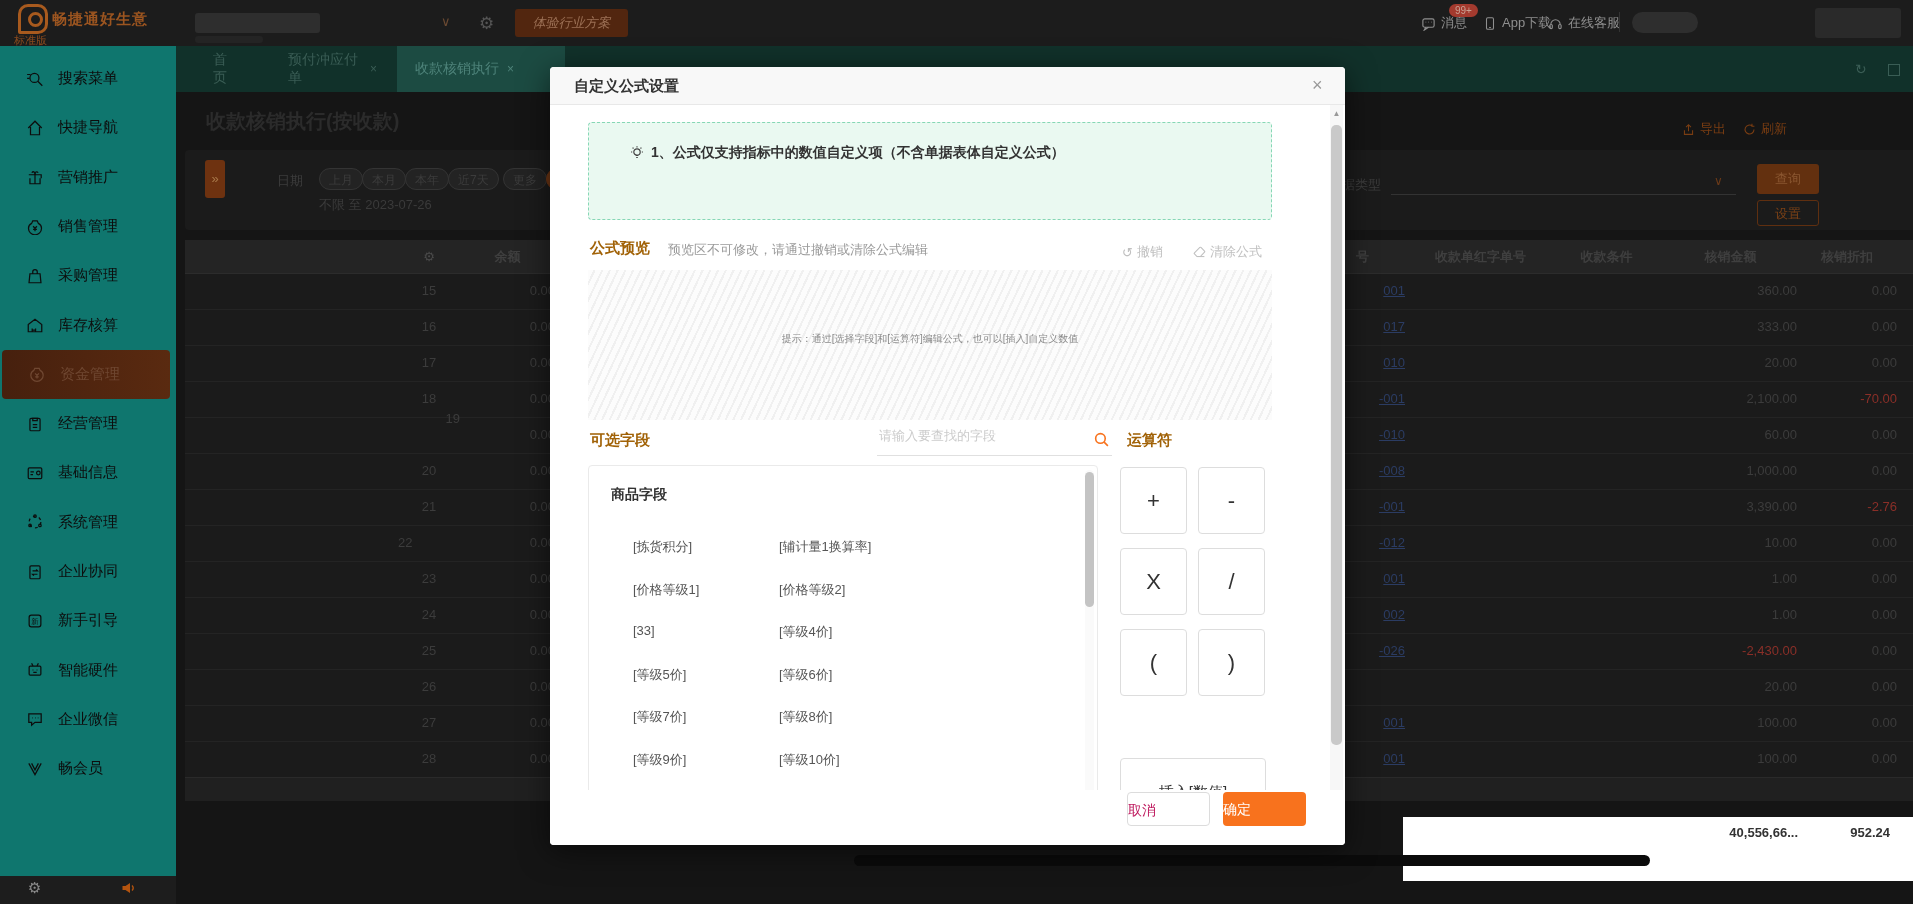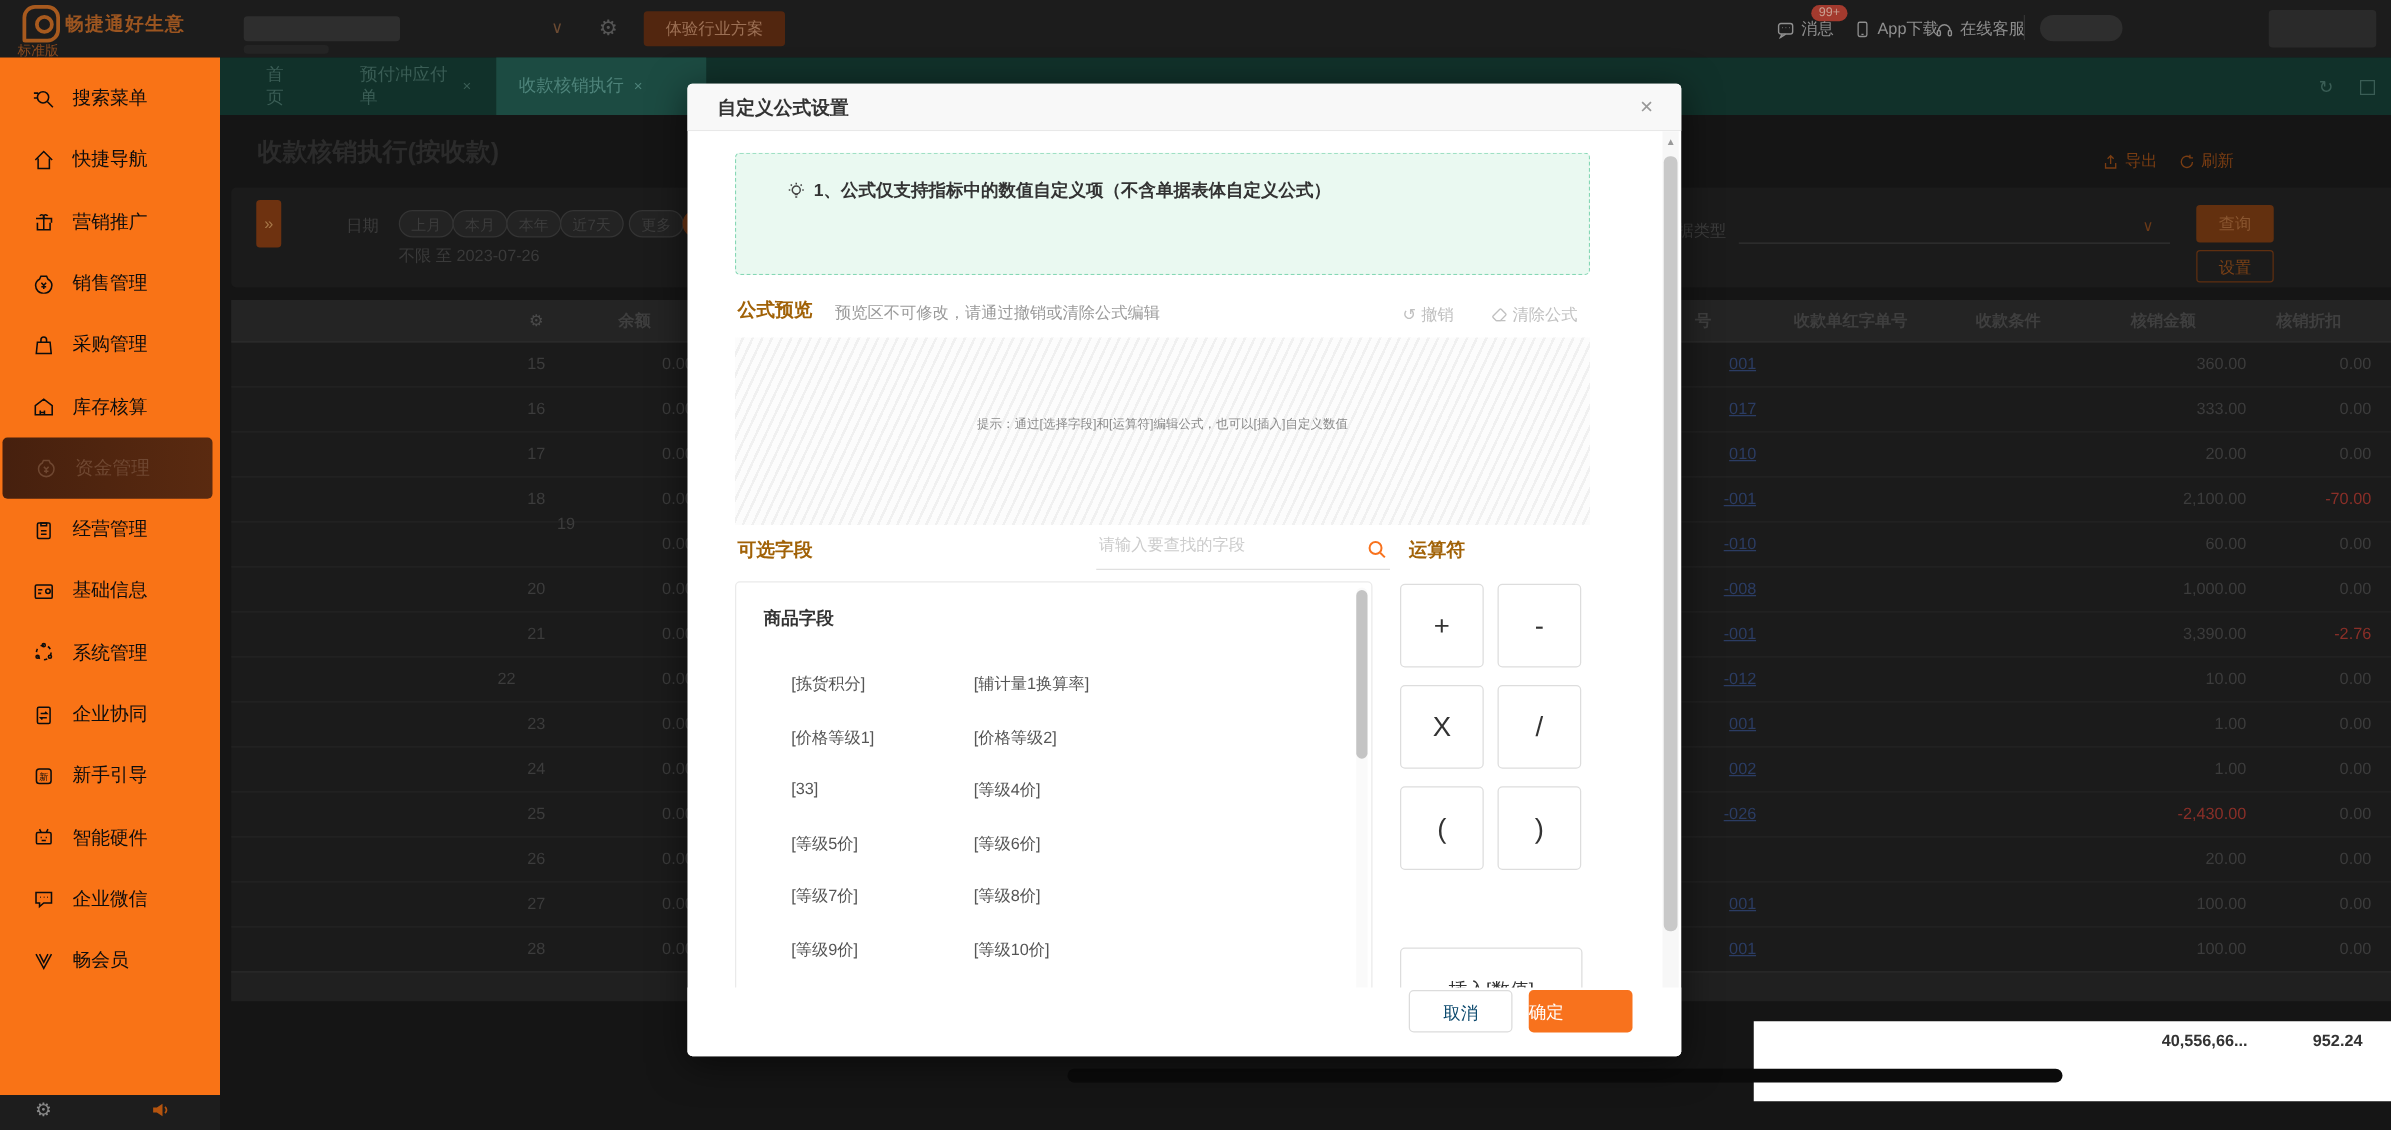--- a/index.html
+++ b/index.html
@@ -6,26 +6,26 @@
   #app{position:relative;width:1913px;height:904px;background:#151515;overflow:hidden;font-size:13px;}
   
   .hdr{position:absolute;left:0;top:0;width:1913px;height:46px;background:#1c1c1c;}
   .logo-mark{position:absolute;left:18px;top:4px;width:30px;height:30px;border:3px solid #a85a1e;border-radius:10px 10px 10px 2px;box-sizing:border-box;}
   .logo-mark::after{content:"";position:absolute;left:7px;top:5px;width:9px;height:9px;border:3px solid #a85a1e;border-radius:50%;}
   .logo-title{position:absolute;left:52px;top:10px;color:#9c5520;font-size:15px;font-weight:bold;letter-spacing:1px;}
   .logo-sub{position:absolute;left:14px;top:33px;color:#8a4a1e;font-size:11px;}
   .redact{position:absolute;background:#2e2e2e;border-radius:3px;}
   .hdr-chev{position:absolute;left:441px;top:14px;color:#6b4a32;font-size:13px;}
   .hdr-gear{position:absolute;left:479px;top:13px;color:#555;font-size:17px;}
-  .exp-btn{position:absolute;left:515px;top:9px;width:113px;height:28px;background:#52260f;border-radius:3px;color:#9c7055;font-size:13px;text-align:center;line-height:28px;}
+  .exp-btn{position:absolute;left:515px;top:9px;width:113px;height:28px;background:#52260f;border-radius:3px;color:#9c7055;font-size:13px;text-align:center;line-height:28px;font-style:italic;}
   .hdr-item{position:absolute;top:14px;color:#8f8f8f;font-size:13px;display:flex;align-items:center;gap:5px;}
   .badge99{position:absolute;left:1449px;top:4px;background:#a33a2e;color:#c9a193;font-size:10px;border-radius:8px;padding:1px 6px;}
   .hdr-div{position:absolute;left:1619px;top:12px;width:1px;height:20px;background:#333;}
   
-  .sidebar{position:absolute;left:0;top:46px;width:176px;height:830px;background:#f97316;}
+  .sidebar{position:absolute;left:0;top:46px;width:176px;height:830px;background:#0f766e;}
   .side-item{position:absolute;left:0;width:176px;height:49px;display:flex;align-items:center;color:#0d0d0d;font-size:15px;cursor:pointer;}
   .side-item .ic{margin-left:26px;width:18px;height:18px;display:inline-flex;}
   .side-item .lb{margin-left:14px;}
   .side-item.active{left:2px;width:168px;border-radius:4px;background:linear-gradient(90deg,#46200e,#5a2a10);color:#6f4731;}
   .side-bottom{position:absolute;left:0;top:876px;width:176px;height:28px;background:#1d1d1d;}
   
   .tabbar{position:absolute;left:176px;top:46px;width:1737px;height:46px;background:#11312a;}
   .tab{position:absolute;top:0;height:46px;display:flex;align-items:center;gap:8px;color:#3a5d55;font-size:14px;padding:0 18px;cursor:pointer;}
   .tab.active{background:#1c4b42;color:#4e837a;}
   .tab .x{font-size:12px;}
@@ -79,21 +79,21 @@
   .group-title{position:absolute;left:22px;top:20px;font-size:14px;font-weight:bold;color:#333;}
   .fitem{position:absolute;font-size:13px;color:#555;cursor:pointer;}
   .l-scroll{position:absolute;right:3px;top:4px;width:9px;height:350px;background:#fafafa;border-radius:5px;}
   .l-thumb{position:absolute;right:0;top:2px;width:9px;height:135px;background:#c4c4c4;border-radius:5px;}
   .op-btn{position:absolute;width:67px;height:67px;border:1px solid #ddd;border-radius:4px;background:#fff;font-size:22px;color:#333;display:flex;align-items:center;justify-content:center;cursor:pointer;box-sizing:border-box;}
   .insert-btn{position:absolute;left:570px;top:691px;width:146px;height:60px;border:1px solid #ddd;border-radius:4px;background:#fff;font-size:15px;color:#333;text-align:center;padding-top:24px;box-sizing:border-box;cursor:pointer;}
   .m-scroll{position:absolute;left:780px;top:38px;width:13px;height:707px;background:#f7f7f7;}
   .m-thumb{position:absolute;left:1px;top:20px;width:11px;height:620px;background:#c9c9c9;border-radius:5px;}
   .m-arrow{position:absolute;left:1px;width:11px;font-size:8px;color:#999;text-align:center;}
   .m-foot{position:absolute;left:0;top:723px;width:795px;height:55px;background:#fff;border-radius:0 0 4px 4px;}
-  .btn-cancel{position:absolute;left:577px;top:2px;width:83px;height:34px;border:1px solid #dcdcdc;border-radius:4px;background:#fff;color:#0c4a6e;font-size:14px;text-align:center;line-height:34px;box-sizing:border-box;cursor:pointer;}
+  .btn-cancel{position:absolute;left:577px;top:2px;width:83px;height:34px;border:1px solid #dcdcdc;border-radius:4px;background:#fff;color:#be185d;font-size:14px;text-align:left;line-height:34px;box-sizing:border-box;cursor:pointer;}
   .btn-ok{position:absolute;left:673px;top:2px;width:83px;height:34px;border-radius:4px;background:#f8721d;color:#fff;font-size:14px;text-align:left;line-height:34px;cursor:pointer;}
   svg{display:block;}
 </style>
 </head>
 <body>
 
 <div id="app">
 
   <div class="hdr">
     <div class="logo-mark"></div>

